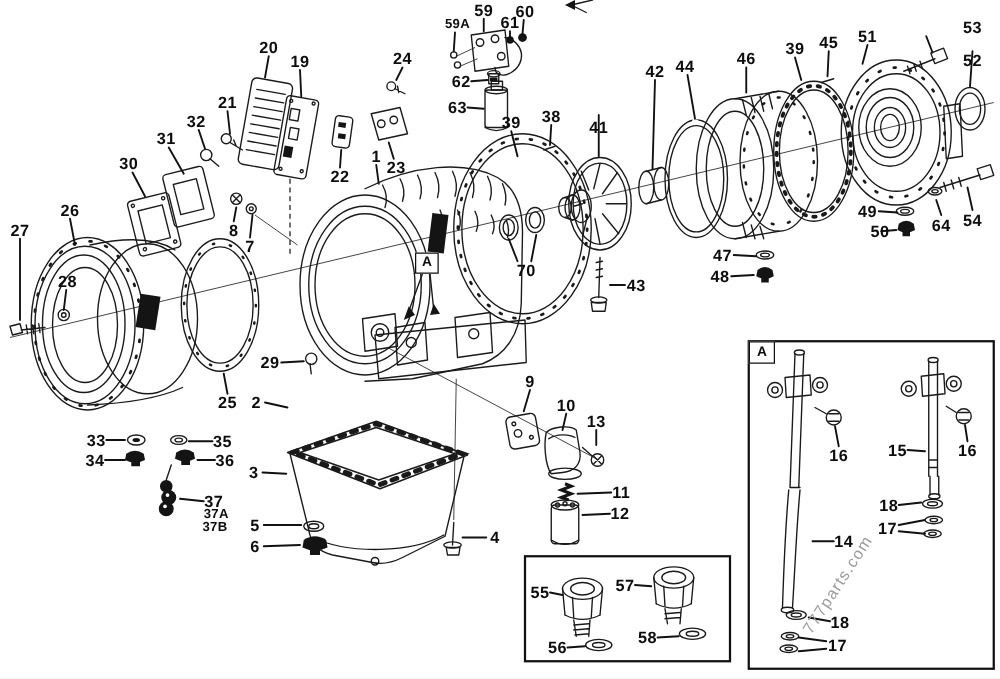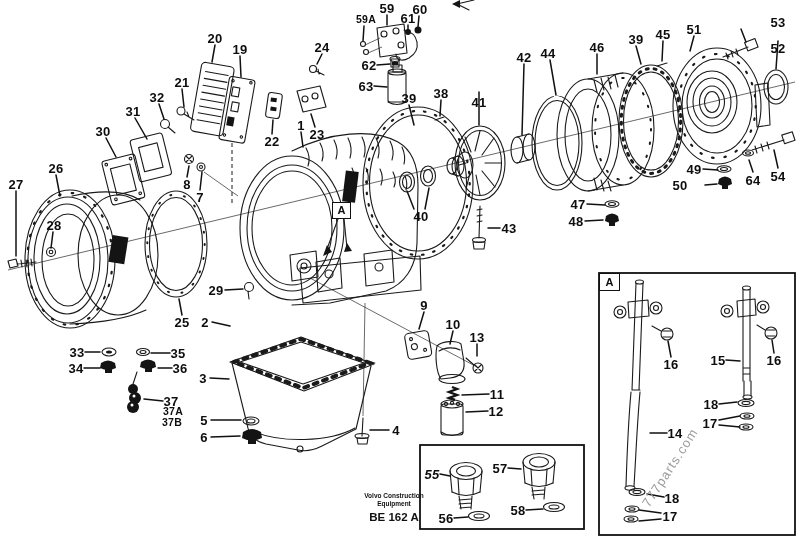--- a/index.html
+++ b/index.html
@@ -555,26 +555,26 @@
       <span class="plabel" style="left: 441px; top: 93px;">38</span>
       <span class="plabel" style="left: 479px; top: 102px; text-align: center;">41</span>
       <span class="plabel" style="left: 524px; top: 57px;">42</span>
       <span class="plabel" style="left: 548px; top: 53px;">44</span>
       <span class="plabel" style="left: 597px; top: 47px;">46</span>
       <span class="plabel" style="left: 636px; top: 39px;">39</span>
       <span class="plabel" style="left: 663px; top: 34px;">45</span>
       <span class="plabel" style="left: 694px; top: 29px;">51</span>
       <span class="plabel" style="left: 778px; top: 22px; text-align: right;">53</span>
       <span class="plabel" style="left: 778px; top: 48px;">52</span>
-      <span class="plabel" style="left: 421px; top: 216px;">40</span>
+      <span class="plabel" style="left: 421px; top: 216px;">70</span>
       <span class="plabel" style="left: 509px; top: 228px;">43</span>
       <span class="plabel" style="left: 578px; top: 204px;">47</span>
       <span class="plabel" style="left: 576px; top: 221px;">48</span>
       <span class="plabel" style="left: 694px; top: 169px;">49</span>
-      <span class="plabel" style="left: 680px; top: 185px;">50</span>
+      <span class="plabel" style="left: 704px; top: 185px;">50</span>
       <span class="plabel" style="left: 753px; top: 180px;">64</span>
       <span class="plabel" style="left: 778px; top: 176px;">54</span>
       <span class="plabel" style="left: 216px; top: 290px;">29</span>
       <span class="plabel" style="left: 182px; top: 322px;">25</span>
       <span class="plabel" style="left: 205px; top: 322px;">2</span>
       <span class="plabel" style="left: 203px; top: 378px;">3</span>
       <span class="plabel" style="left: 204px; top: 420px;">5</span>
       <span class="plabel" style="left: 204px; top: 437px;">6</span>
       <span class="plabel" style="left: 396px; top: 430px;">4</span>
       <span class="plabel" style="left: 424px; top: 305px;">9</span>
@@ -582,39 +582,32 @@
       <span class="plabel" style="left: 477px; top: 337px;">13</span>
       <span class="plabel" style="left: 497px; top: 394px;">11</span>
       <span class="plabel" style="left: 496px; top: 411px;">12</span>
       <span class="plabel" style="left: 77px; top: 352px;">33</span>
       <span class="plabel" style="left: 76px; top: 368px;">34</span>
       <span class="plabel" style="left: 178px; top: 353px;">35</span>
       <span class="plabel" style="left: 180px; top: 368px;">36</span>
       <span class="plabel" style="left: 171px; top: 401px;">37</span>
       <span class="plabel small" style="left: 173px; top: 411px;">37A</span>
       <span class="plabel small" style="left: 172px; top: 422px;">37B</span>
-      <span class="plabel" style="left: 432px; top: 474px; font-style: italic;">55</span>
+      <span class="plabel" style="left: 432px; top: 474px;">55</span>
       <span class="plabel" style="left: 446px; top: 518px;">56</span>
       <span class="plabel" style="left: 500px; top: 468px;">57</span>
       <span class="plabel" style="left: 518px; top: 510px;">58</span>
       <span class="plabel" style="left: 671px; top: 364px;">16</span>
       <span class="plabel" style="left: 718px; top: 360px;">15</span>
       <span class="plabel" style="left: 774px; top: 360px;">16</span>
       <span class="plabel" style="left: 711px; top: 404px;">18</span>
       <span class="plabel" style="left: 710px; top: 423px;">17</span>
       <span class="plabel" style="left: 675px; top: 433px;">14</span>
       <span class="plabel" style="left: 672px; top: 498px;">18</span>
       <span class="plabel" style="left: 670px; top: 516px;">17</span>
     </div>
 
   <div class="amark" style="left:332px;top:202px;width:17px;height:15px;line-height:15px;">A</div>
   <div class="amark" style="left:599px;top:273px;width:19px;height:16px;line-height:16px;border-width:1.8px;">A</div>
 
-  <div class="pub">
-    <div class="pub-small">
-      <div>Volvo Construction</div>
-      <div>Equipment</div>
-    </div>
-    <div class="pub-code">BE 162 A</div>
-  </div>
 
   <div class="wm">777parts.com</div>
 </div>
 
 </body></html>

